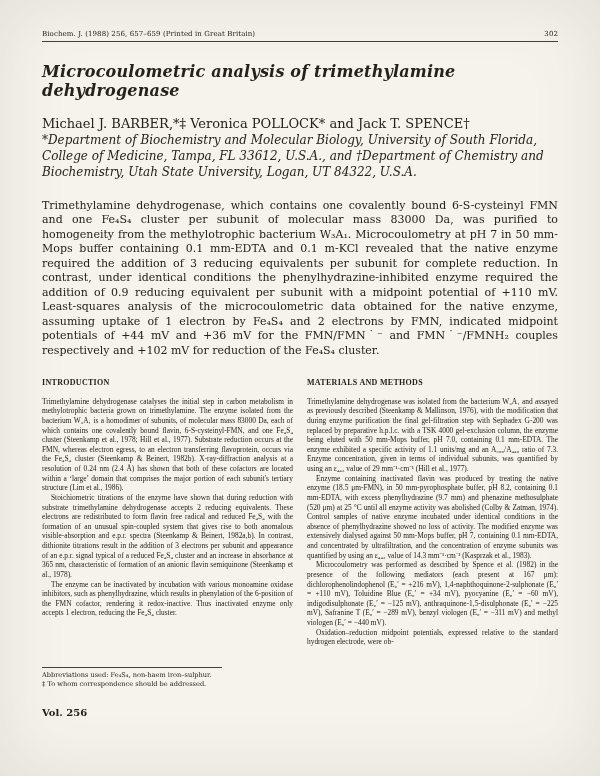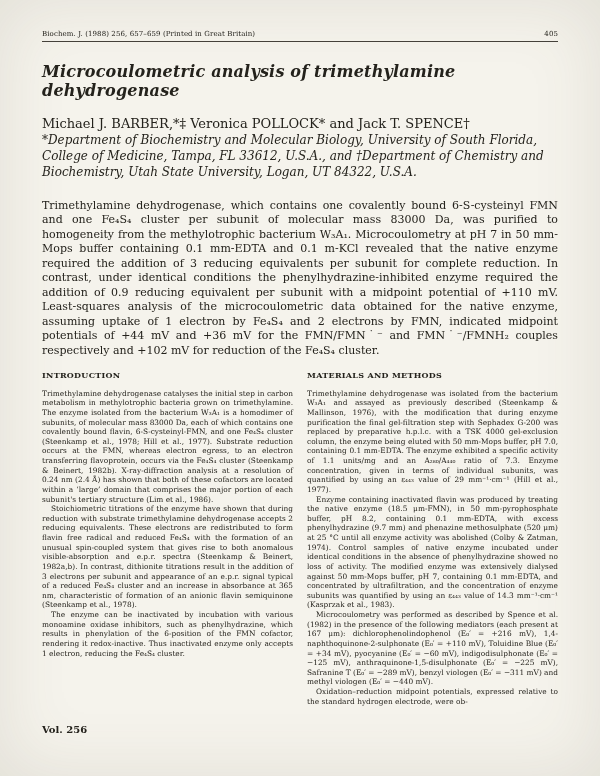--- a/index.html
+++ b/index.html
@@ -19,37 +19,37 @@
   }
   .article-title {
     font-size: 16px; font-weight: bold; margin-top: 20px; letter-spacing: 0.2px; font-style: italic;
   }
   .authors { font-size: 13px; margin-top: 16px; }
   .affiliations { font-size: 12px; font-style: italic; line-height: 1.35; margin-top: 1px; }
   .abstract {
     font-size: 11px; line-height: 1.32; text-align: justify;
     margin-top: 18px;
   }
-  .columns { display: flex; gap: 14px; margin-top: 12px; }
+  .columns { display: flex; gap: 14px; margin-top: 20px; font-family: Liberation Serif, serif; }
   .col { flex: 1; font-size: 7.4px; line-height: 1.3; text-align: justify; }
   .section-heading { font-size: 8px; font-weight: bold; letter-spacing: 0.3px; margin-bottom: 8px; }
   .col p { text-indent: 9px; }
   .col p.noindent { text-indent: 0; }
   .footnote-block { margin-top: 20px; font-size: 6.6px; line-height: 1.35; }
   .footnote-rule { width: 180px; border-top: 1px solid #45413a; margin-bottom: 3px; }
   .volume { font-size: 10px; font-weight: bold; margin-top: 18px; }
 </style>
 </head>
 <body>
 
 <div class="page">
 
   <div class="header-row">
     <span>Biochem. J. (1988) 256, 657–659  (Printed in Great Britain)</span>
-    <span>405</span>
+    <span>302</span>
   </div>
 
   <h1 class="article-title">Microcoulometric analysis of trimethylamine dehydrogenase</h1>
 
   <p class="authors">Michael J. BARBER,*‡ Veronica POLLOCK* and Jack T. SPENCE†</p>
 
   <p class="affiliations">*Department of Biochemistry and Molecular Biology, University of South Florida, College of Medicine, Tampa, FL 33612, U.S.A., and †Department of Chemistry and Biochemistry, Utah State University, Logan, UT 84322, U.S.A.</p>
 
   <div class="abstract">Trimethylamine dehydrogenase, which contains one covalently bound 6-S-cysteinyl FMN and one Fe₄S₄ cluster per subunit of molecular mass 83000 Da, was purified to homogeneity from the methylotrophic bacterium W₃A₁. Microcoulometry at pH 7 in 50 mm-Mops buffer containing 0.1 mm-EDTA and 0.1 m-KCl revealed that the native enzyme required the addition of 3 reducing equivalents per subunit for complete reduction. In contrast, under identical conditions the phenylhydrazine-inhibited enzyme required the addition of 0.9 reducing equivalent per subunit with a midpoint potential of +110 mV. Least-squares analysis of the microcoulometric data obtained for the native enzyme, assuming uptake of 1 electron by Fe₄S₄ and 2 electrons by FMN, indicated midpoint potentials of +44 mV and +36 mV for the FMN/FMN˙⁻ and FMN˙⁻/FMNH₂ couples respectively and +102 mV for reduction of the Fe₄S₄ cluster.</div>
 
@@ -65,16 +65,21 @@
     <div class="col">
       <h2 class="section-heading">MATERIALS AND METHODS</h2>
       <p class="noindent">Trimethylamine dehydrogenase was isolated from the bacterium W₃A₁ and assayed as previously described (Steenkamp &amp; Mallinson, 1976), with the modification that during enzyme purification the final gel-filtration step with Sephadex G-200 was replaced by preparative h.p.l.c. with a TSK 4000 gel-exclusion column, the enzyme being eluted with 50 mm-Mops buffer, pH 7.0, containing 0.1 mm-EDTA. The enzyme exhibited a specific activity of 1.1 units/mg and an A₂₈₀/A₄₄₀ ratio of 7.3. Enzyme concentration, given in terms of individual subunits, was quantified by using an ε₄₄₃ value of 29 mm⁻¹·cm⁻¹ (Hill et al., 1977).</p>
       <p>Enzyme containing inactivated flavin was produced by treating the native enzyme (18.5 μm-FMN), in 50 mm-pyrophosphate buffer, pH 8.2, containing 0.1 mm-EDTA, with excess phenylhydrazine (9.7 mm) and phenazine methosulphate (520 μm) at 25 °C until all enzyme activity was abolished (Colby &amp; Zatman, 1974). Control samples of native enzyme incubated under identical conditions in the absence of phenylhydrazine showed no loss of activity. The modified enzyme was extensively dialysed against 50 mm-Mops buffer, pH 7, containing 0.1 mm-EDTA, and concentrated by ultrafiltration, and the concentration of enzyme subunits was quantified by using an ε₄₄₃ value of 14.3 mm⁻¹·cm⁻¹ (Kasprzak et al., 1983).</p>
       <p>Microcoulometry was performed as described by Spence et al. (1982) in the presence of the following mediators (each present at 167 μm): dichlorophenolindophenol (E₀′ = +216 mV), 1,4-naphthoquinone-2-sulphonate (E₀′ = +110 mV), Toluidine Blue (E₀′ = +34 mV), pyocyanine (E₀′ = −60 mV), indigodisulphonate (E₀′ = −125 mV), anthraquinone-1,5-disulphonate (E₀′ = −225 mV), Safranine T (E₀′ = −289 mV), benzyl viologen (E₀′ = −311 mV) and methyl viologen (E₀′ = −440 mV).</p>
       <p>Oxidation–reduction midpoint potentials, expressed relative to the standard hydrogen electrode, were ob-</p>
     </div>
 
   </div>
 
+  <div class="footnote-block">
+    <div class="footnote-rule"></div>
+    <p>Abbreviations used: Fe₄S₄, non-haem iron–sulphur.</p>
+    <p>‡ To whom correspondence should be addressed.</p>
+  </div>
 
   <p class="volume">Vol. 256</p>
 
 </div>
 
 </body></html>

